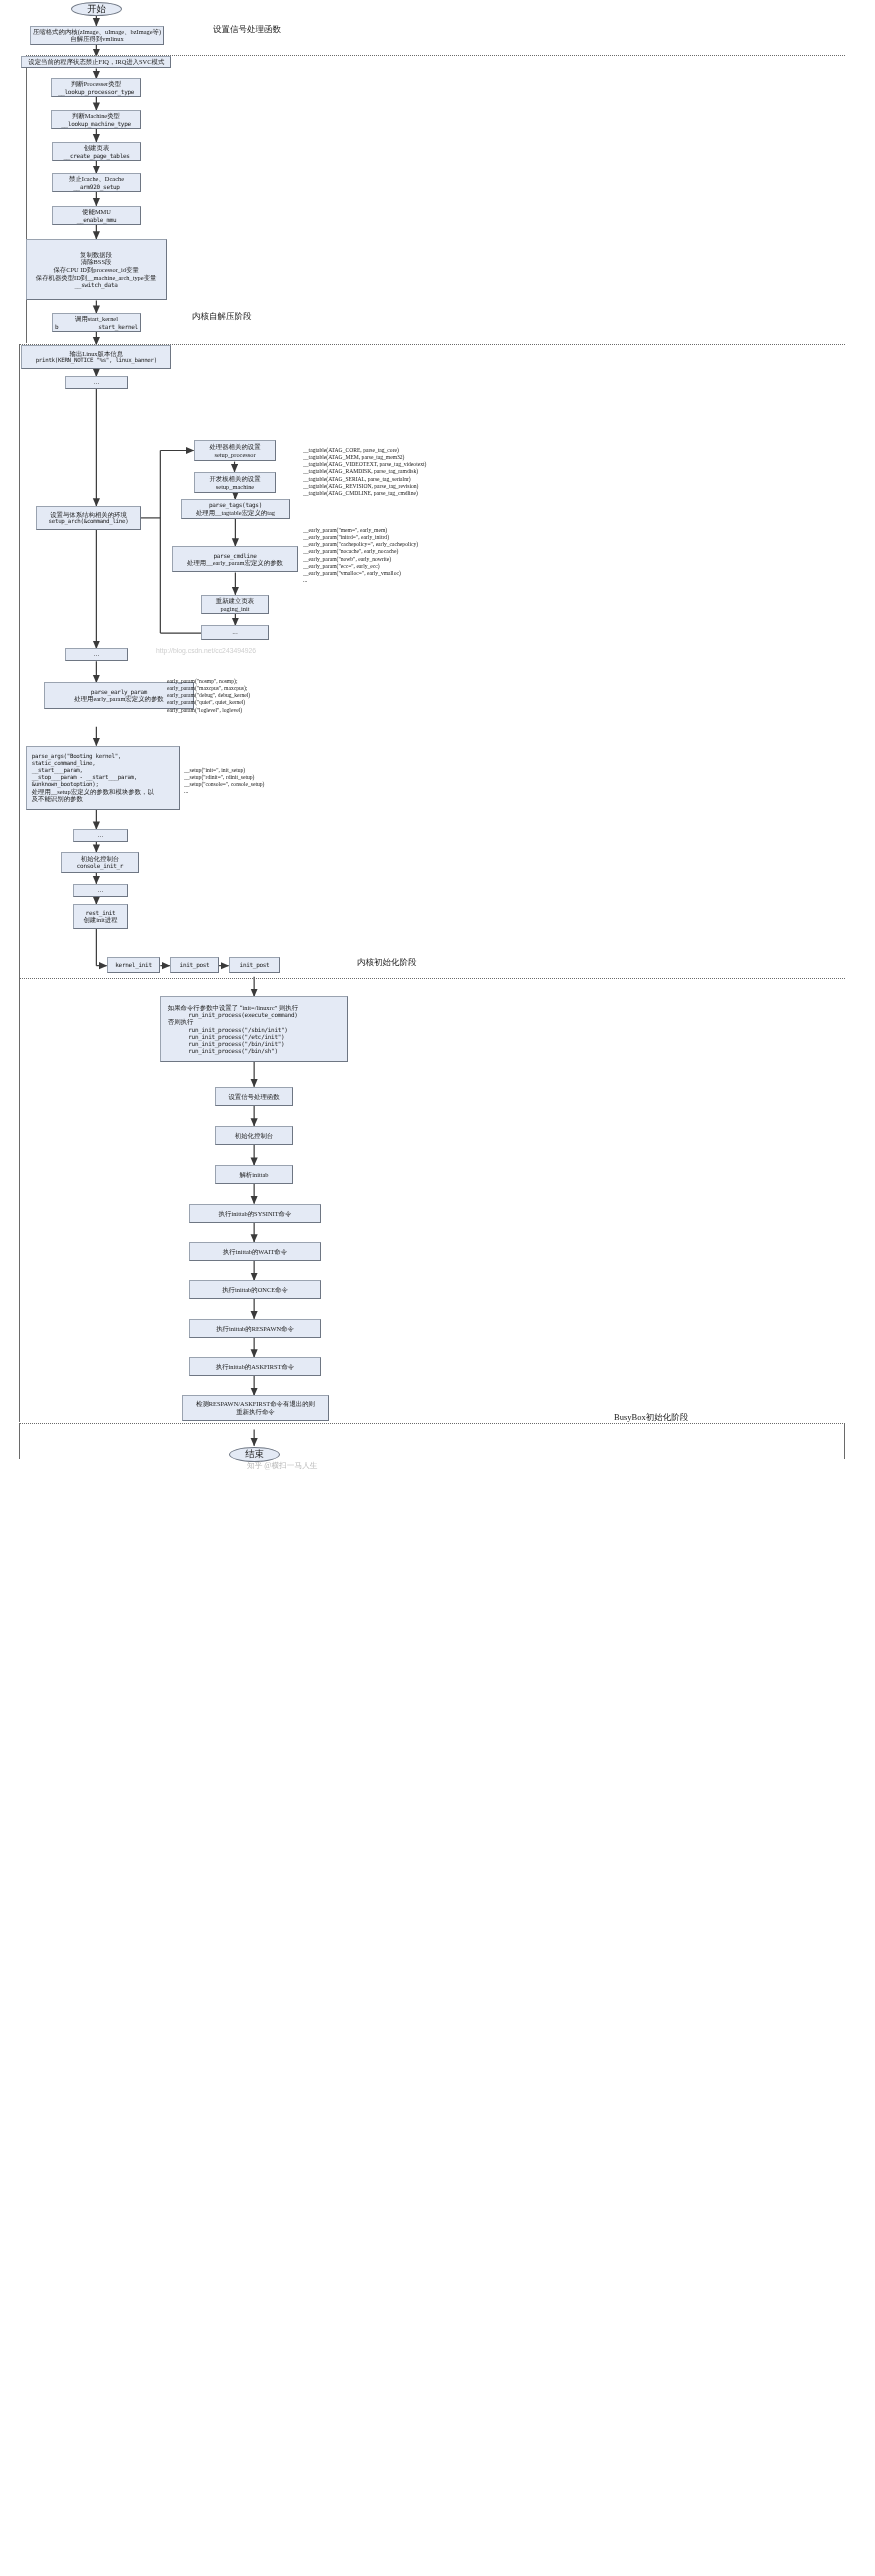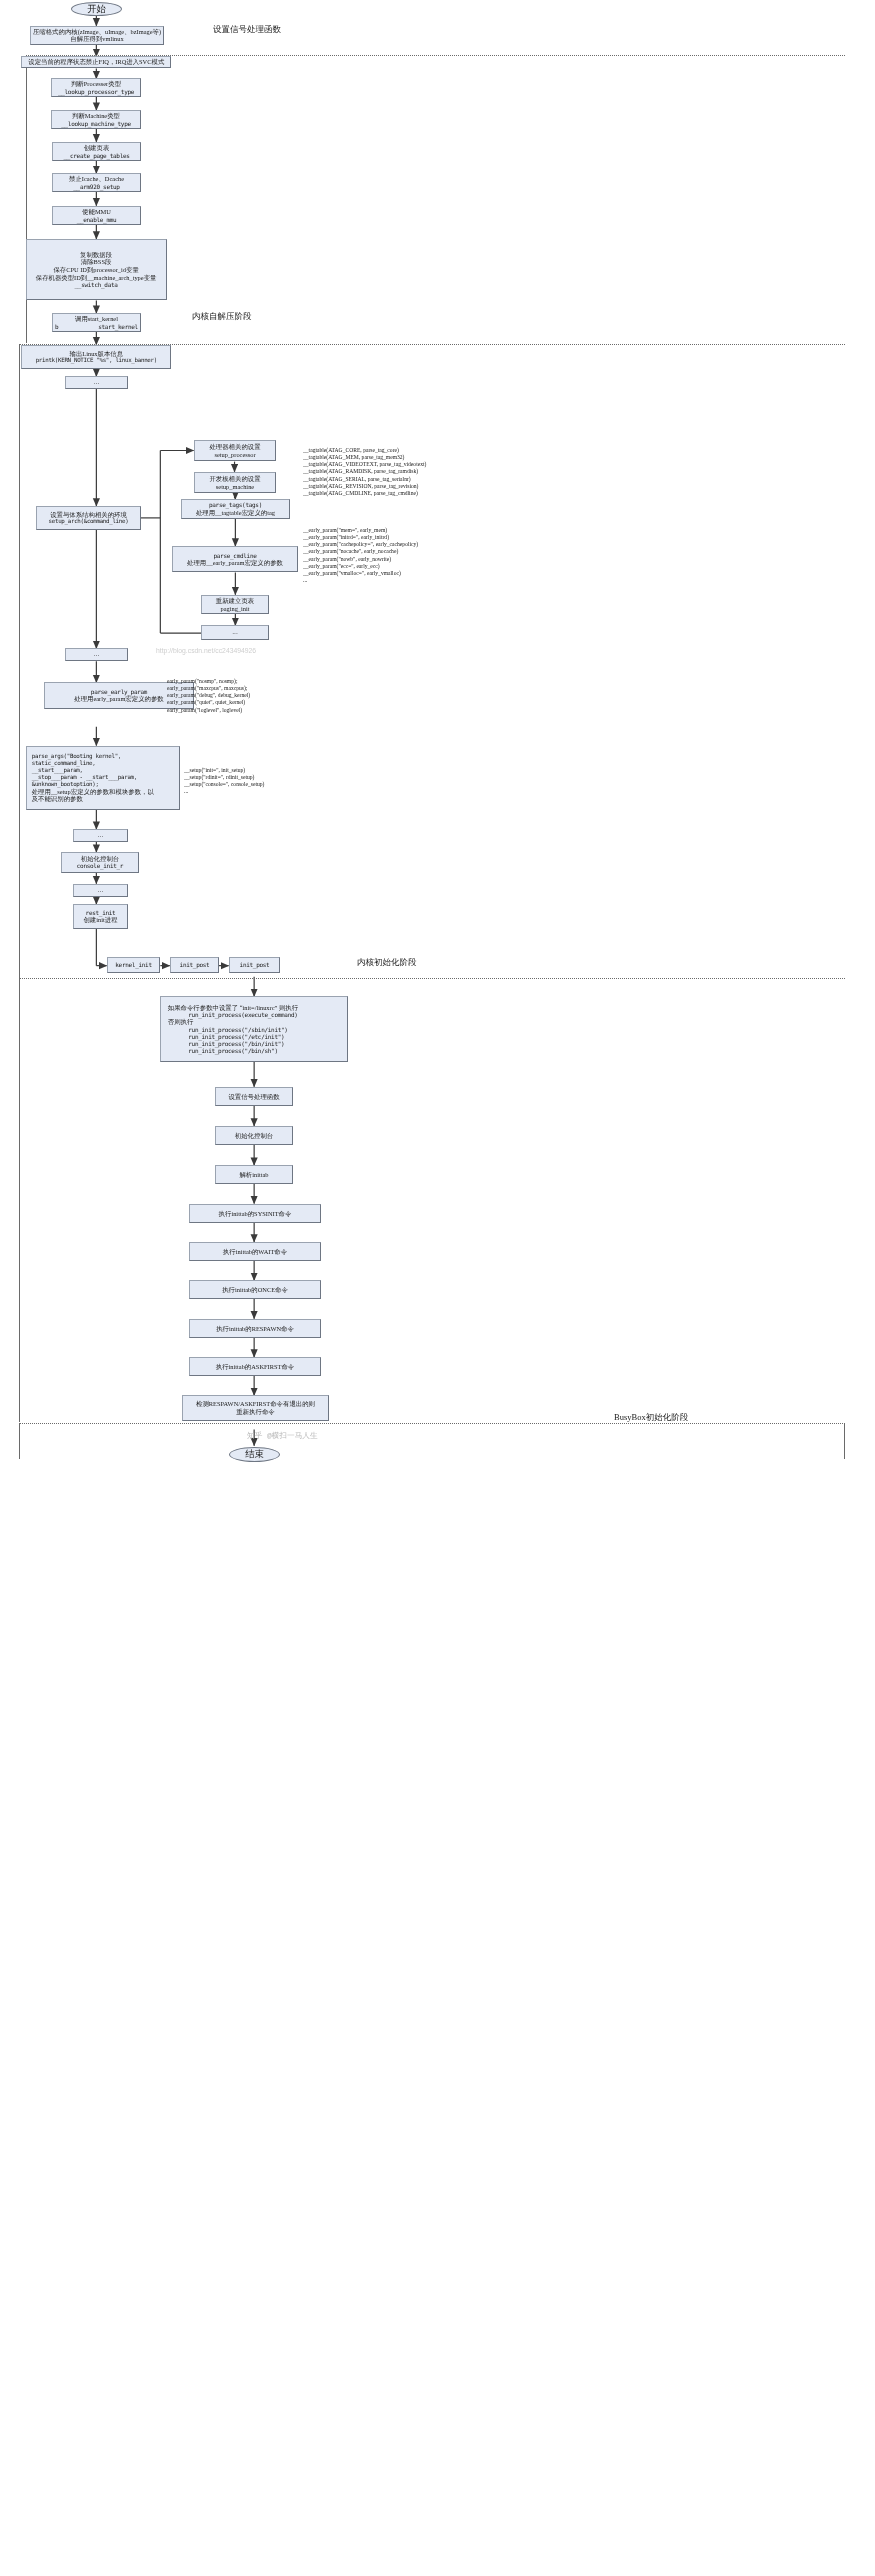--- a/index.html
+++ b/index.html
@@ -58,23 +58,24 @@
     white-space:nowrap;
   }
   .watermark {
     position:absolute;
     font-family:"Liberation Sans", sans-serif;
     color:#cfcfcf;
     white-space:nowrap;
   }
   .wm2 {
     position:absolute;
-    font-family:Liberation Mono, monospace;
+    font-family:Liberation Serif, serif;
     color:#b9b9b9;
     white-space:nowrap;
+    margin-top:30px;
   }
   .ellipsis { font-family:"Liberation Sans", sans-serif; color:#3a3a3a; }
 </style>
 </head>
 <body>
 
 <div id="canvas">
 
   <svg class="lines" viewBox="0 0 1026 3020">
     <defs>

